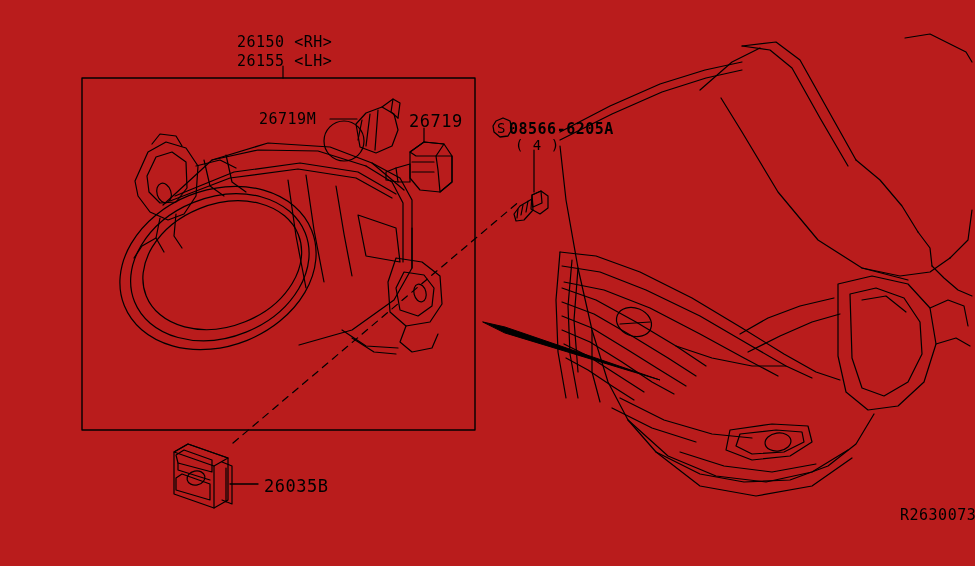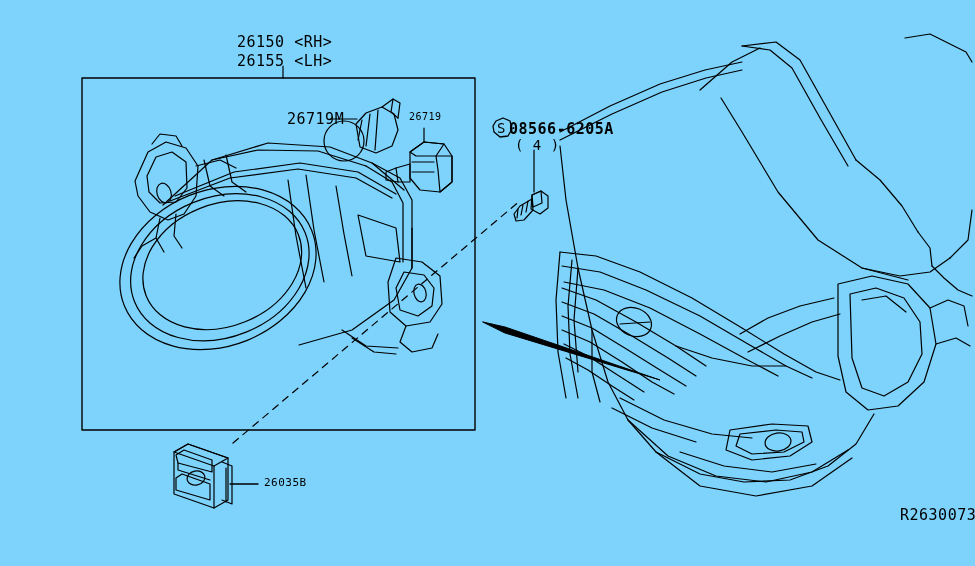--- a/index.html
+++ b/index.html
@@ -7,21 +7,21 @@
     padding: 0;
     background: #ffffff;
   }
   body {
     font-family: "DejaVu Sans Mono", "Liberation Mono", monospace;
   }
   #page {
     position: relative;
     width: 975px;
     height: 566px;
-    background: #7dd3fc;
+    background: #b91c1c;
     overflow: hidden;
   }
   #diagram-svg {
     position: absolute;
     top: 0;
     left: 0;
     width: 975px;
     height: 566px;
   }
   .lbl {
@@ -34,42 +34,41 @@
   }
   .lbl-assy {
     left: 237px;
     top: 33px;
     font-size: 15px;
   }
   .lbl-bulb {
     left: 259px;
     top: 110px;
     font-size: 15px;
-    margin-left: 28px;
   }
   .lbl-conn {
     left: 409px;
     top: 111px;
-    font-size: 10px;
+    font-size: 17px;
   }
   .lbl-screw {
     left: 509px;
     top: 120px;
     font-size: 15px;
     font-weight: bold;
   }
   .lbl-screw-qty {
     left: 515px;
     top: 137px;
     font-size: 14px;
   }
   .lbl-clip {
     left: 264px;
     top: 476px;
-    font-size: 11px;
+    font-size: 17px;
   }
   .lbl-dwg {
     left: 900px;
     top: 506px;
     font-size: 15px;
   }
 </style>
 </head>
 <body>
 

